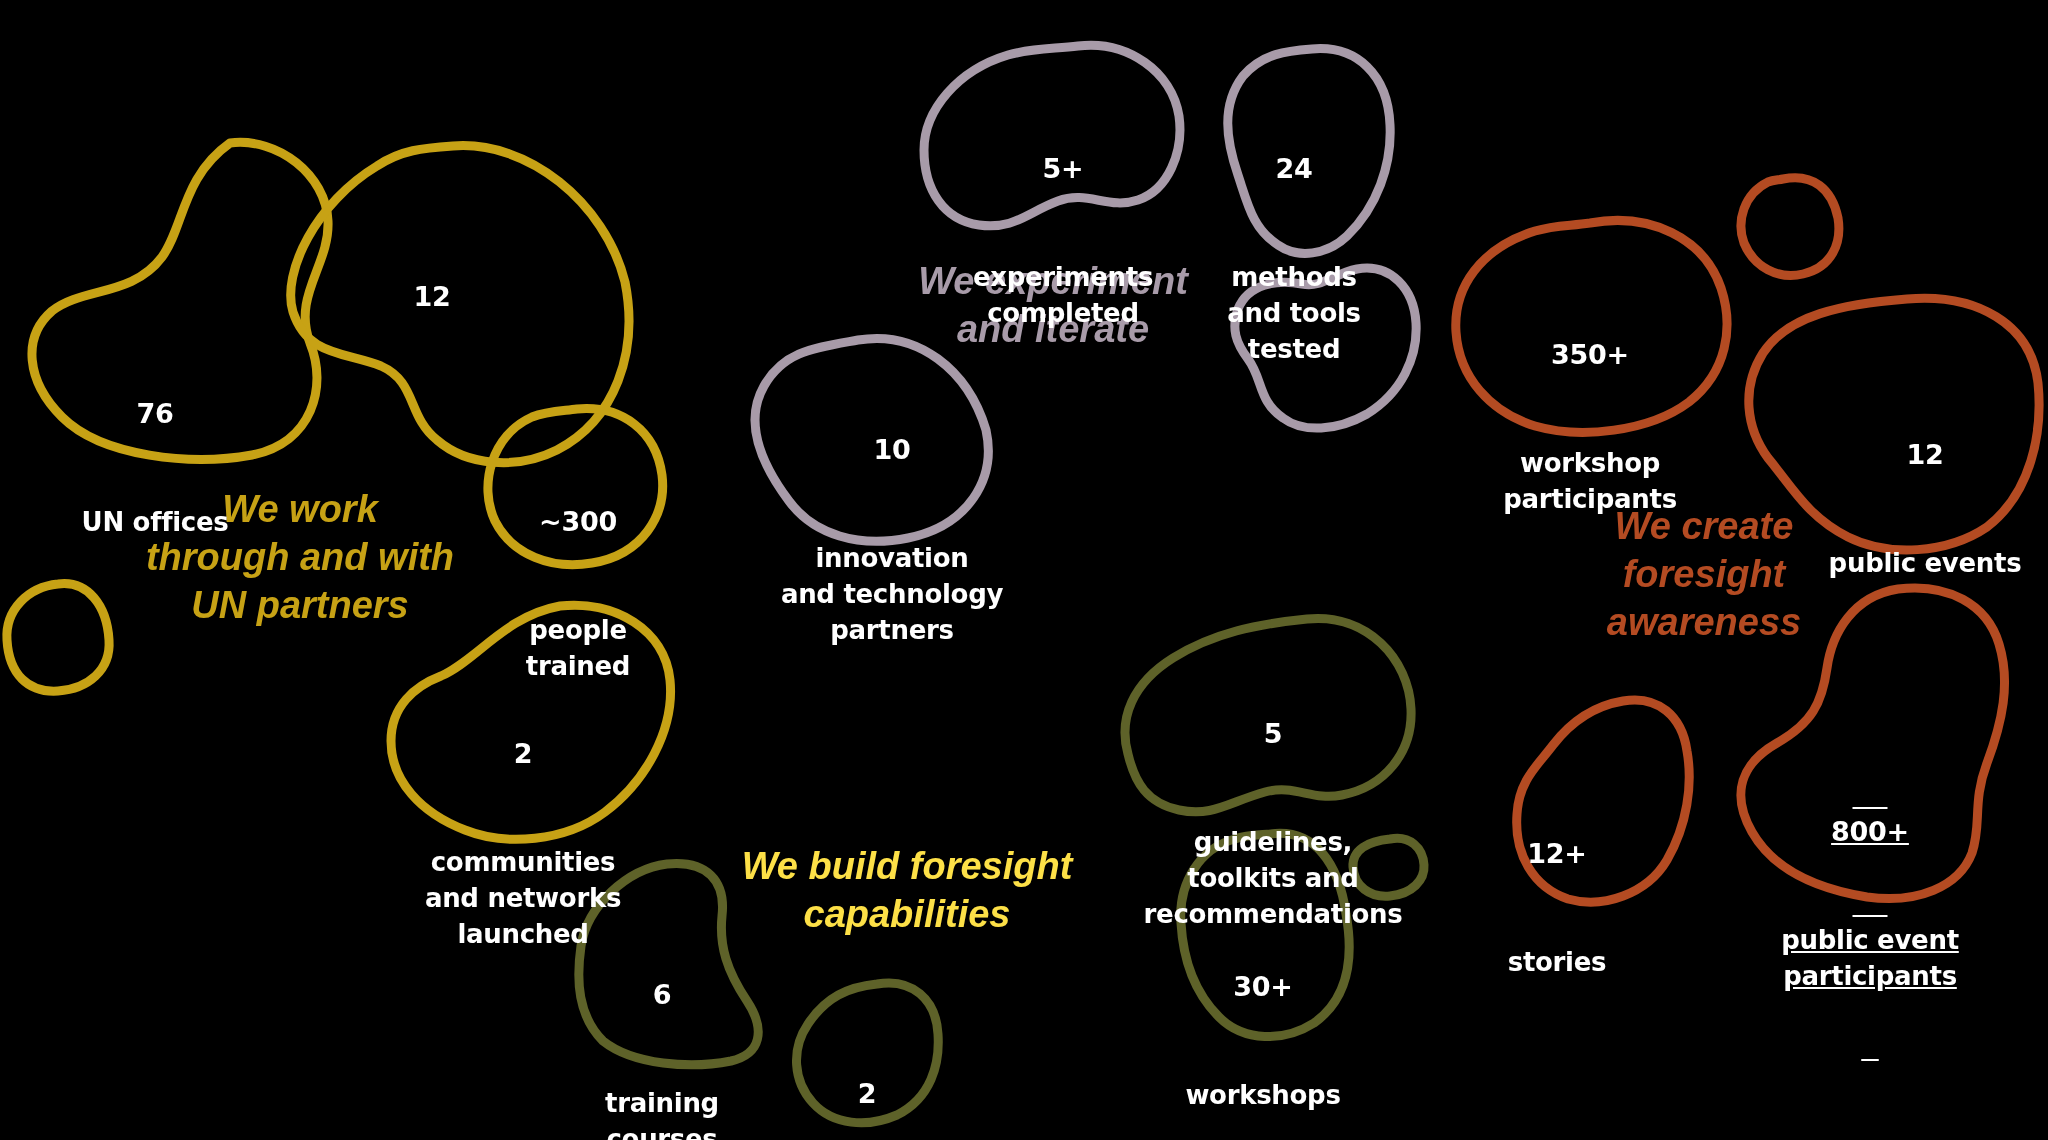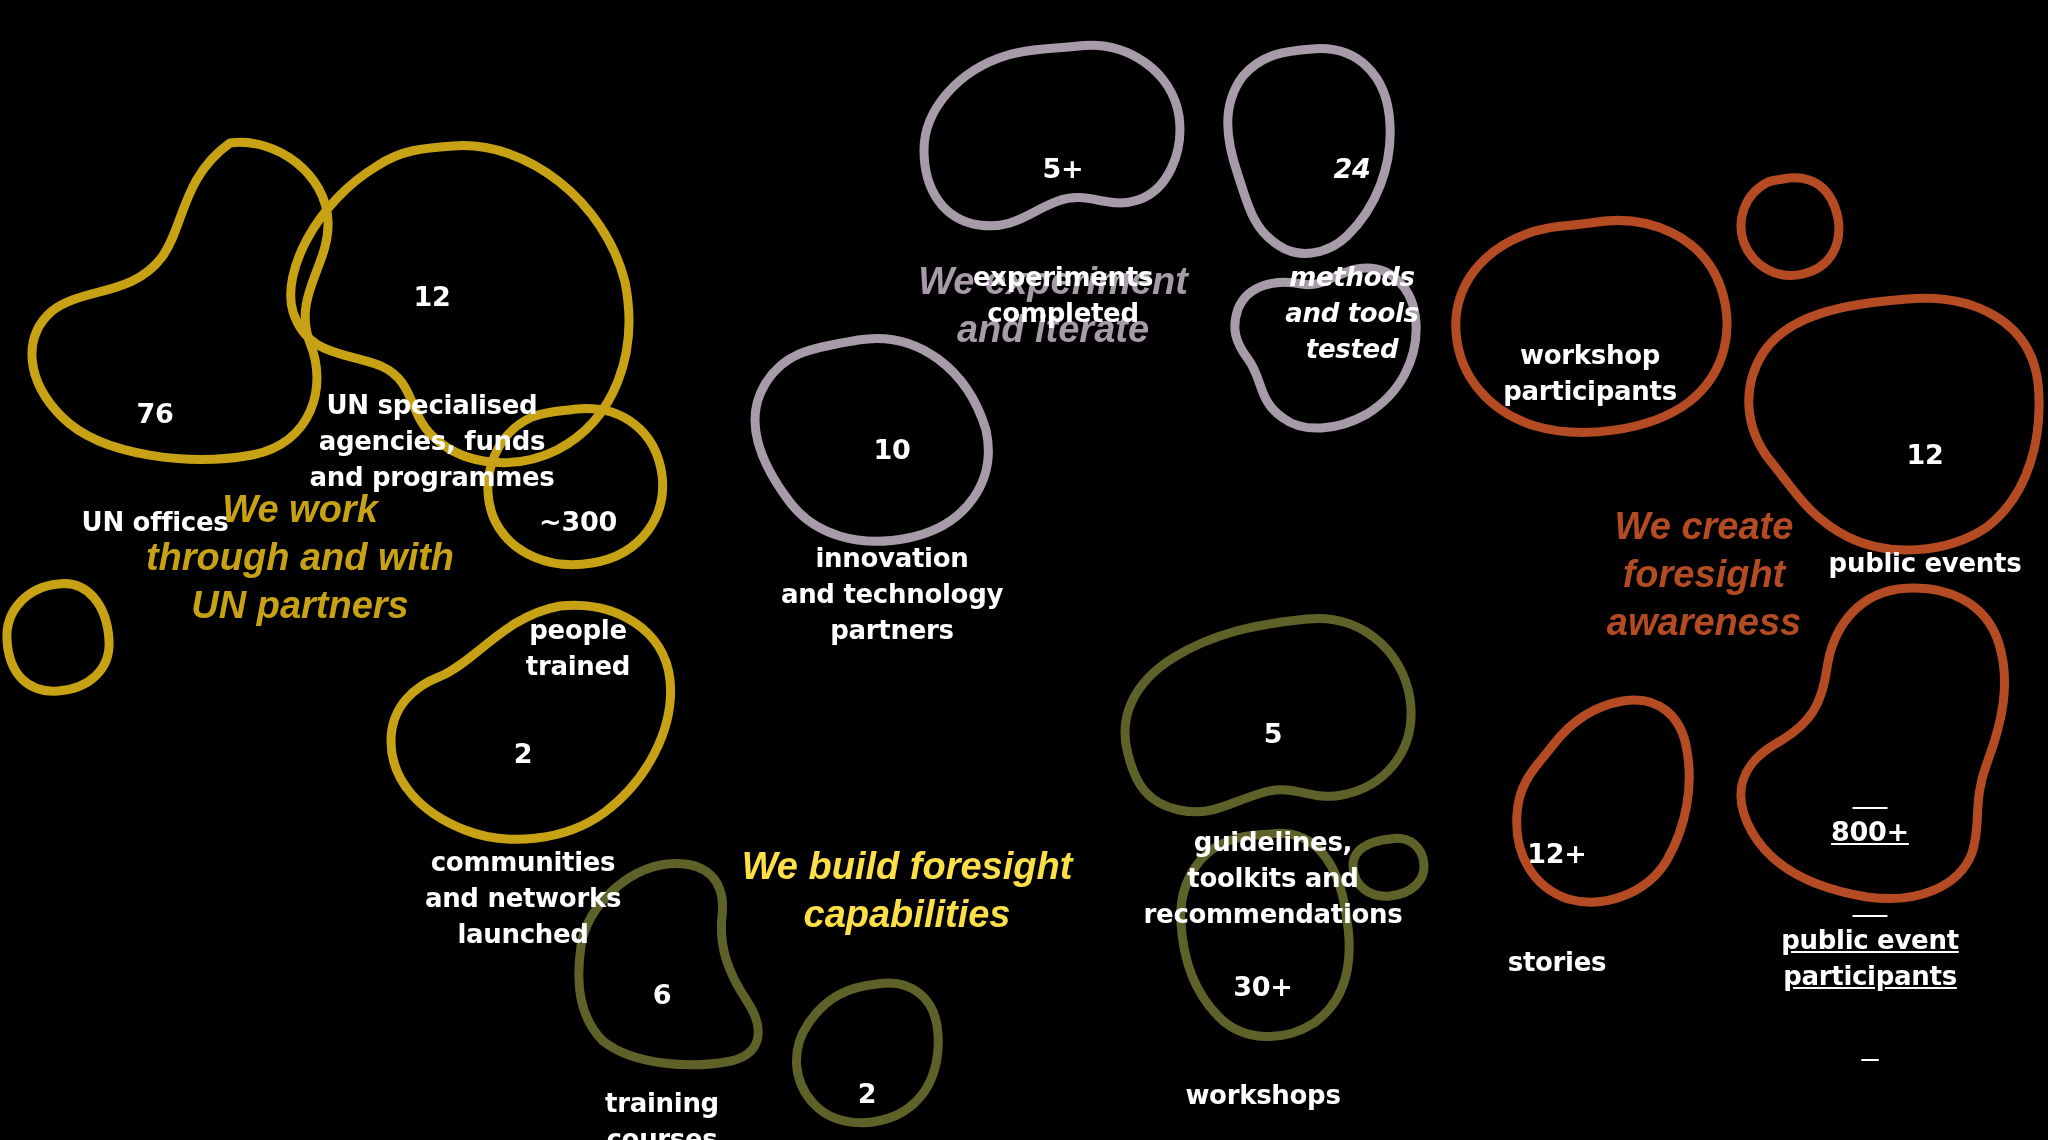--- a/index.html
+++ b/index.html
@@ -110,42 +110,39 @@
   <div class="heading" style="left: 1524px; top: 502px; width: 360px; color: rgb(180, 75, 34);">We create
 foresight
 awareness</div>
 
   <div class="stat" style="left: 35px; top: 324px; width: 240px; color: rgb(255, 255, 255);">
     <div class="value">76</div>
     <div class="label">UN offices</div>
   </div>
   <div class="stat" style="left: 292px; top: 207px; width: 280px; color: rgb(255, 255, 255);">
     <div class="value">12</div>
-    <div class="label">UN specialised
-agencies, funds
-and programmes</div>
   </div>
   <div class="stat" style="left: 468px; top: 432px; width: 220px; color: rgb(255, 255, 255);">
     <div class="value">~300</div>
     <div class="label">people
 trained</div>
   </div>
   <div class="stat" style="left: 393px; top: 664px; width: 260px; color: rgb(255, 255, 255);">
     <div class="value">2</div>
     <div class="label">communities
 and networks
 launched</div>
   </div>
 
   <div class="stat" style="left: 933px; top: 79px; width: 260px; color: rgb(255, 255, 255);">
     <div class="value">5+</div>
     <div class="label">experiments
 completed</div>
   </div>
-  <div class="stat" style="left: 1232px; top: 79px; width: 240px; color: rgb(255, 255, 255); font-style: italic;">
+  <div class="stat" style="left: 1174px; top: 79px; width: 240px; color: rgb(255, 255, 255);">
     <div class="value">24</div>
     <div class="label">methods
 and tools
 tested</div>
   </div>
   <div class="stat" style="left: 752px; top: 360px; width: 280px; color: rgb(255, 255, 255);">
     <div class="value">10</div>
     <div class="label">innovation
 and technology
 partners</div>
@@ -165,20 +162,21 @@
   <div class="stat" style="left: 757px; top: 1004px; width: 220px; color: rgb(255, 255, 255);">
     <div class="value">2</div>
     
   </div>
   <div class="stat" style="left: 1143px; top: 897px; width: 240px; color: rgb(255, 255, 255);">
     <div class="value">30+</div>
     <div class="label">workshops</div>
   </div>
 
   <div class="stat" style="left: 1460px; top: 265px; width: 260px; color: rgb(255, 255, 255);">
+    <div class="value">350+</div>
     <div class="label">workshop
 participants</div>
   </div>
   <div class="stat" style="left: 1785px; top: 365px; width: 280px; color: rgb(255, 255, 255);">
     <div class="value">12</div>
     <div class="label">public events</div>
   </div>
   <div class="stat" style="left: 1447px; top: 764px; width: 220px; color: rgb(255, 255, 255);">
     <div class="value">12+</div>
     <div class="label">stories</div>

